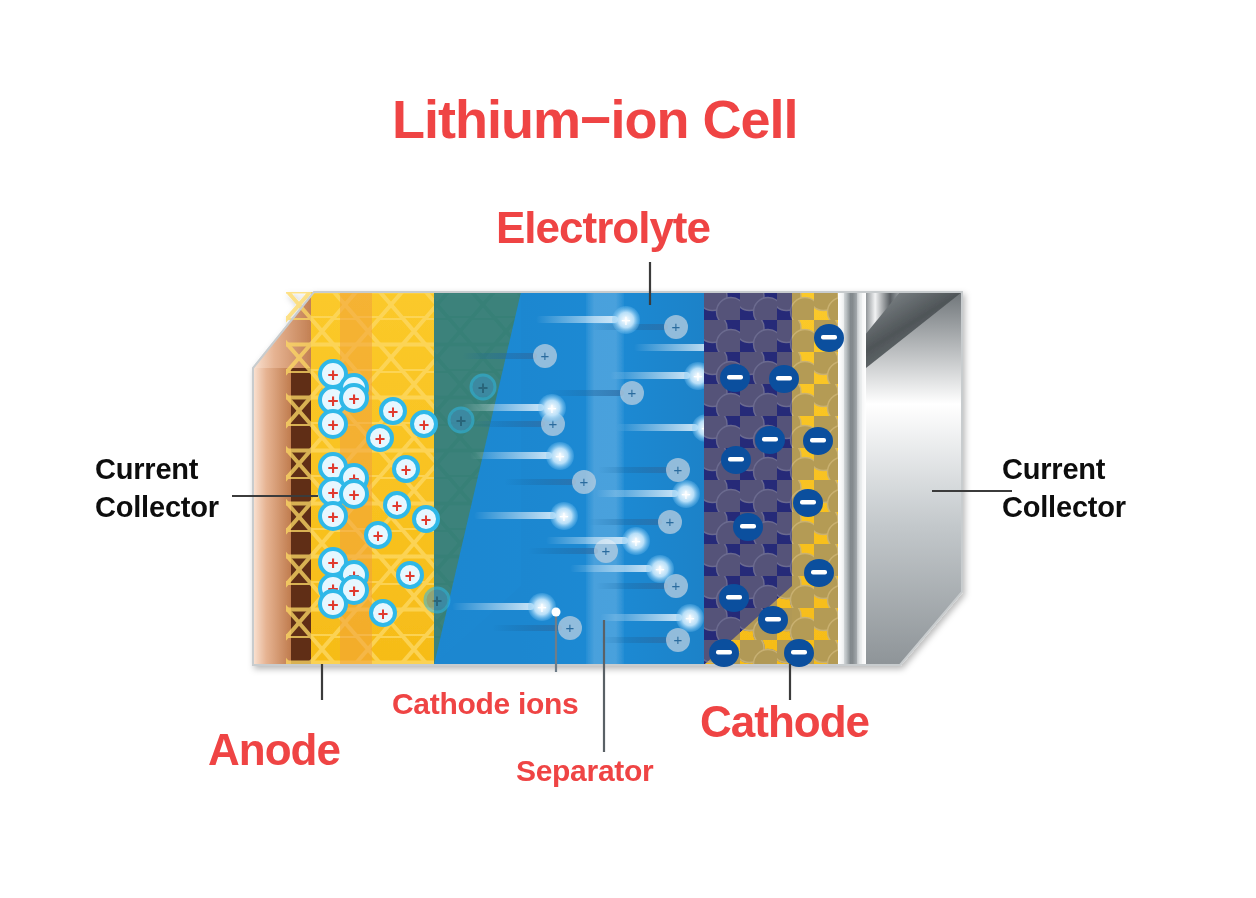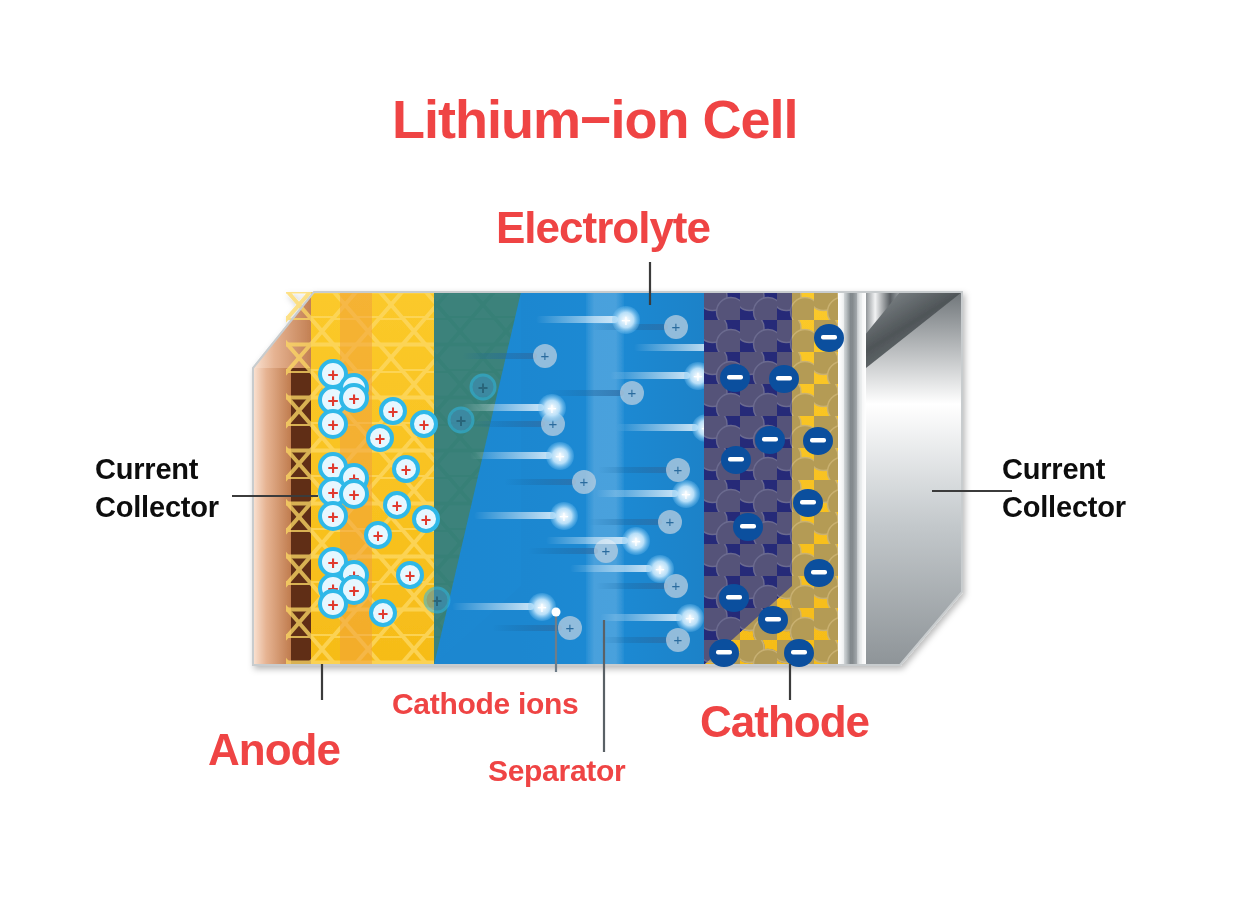--- a/index.html
+++ b/index.html
@@ -578,15 +578,15 @@
   <div class="lbl-sm" style="font-size:29px;color:#0d0d0d;line-height:38px;">Current</div>
   <div class="lbl-sm" style="font-size:29px;color:#0d0d0d;line-height:38px;">Collector</div>
 </div>
 
 <div class="lbl lbl-big" style="left:208px;top:697px;margin-top:28px;">Anode</div>
 
 <div class="lbl lbl-big" style="left:700px;top:697px;">Cathode</div>
 
 <div class="lbl lbl-mid" style="left:392px;top:687px;">Cathode ions</div>
 
-<div class="lbl lbl-mid" style="left:488px;top:754px;">Separator</div>
+<div class="lbl lbl-mid" style="left:516px;top:754px;">Separator</div>
 
 </div>
 
 </body></html>

